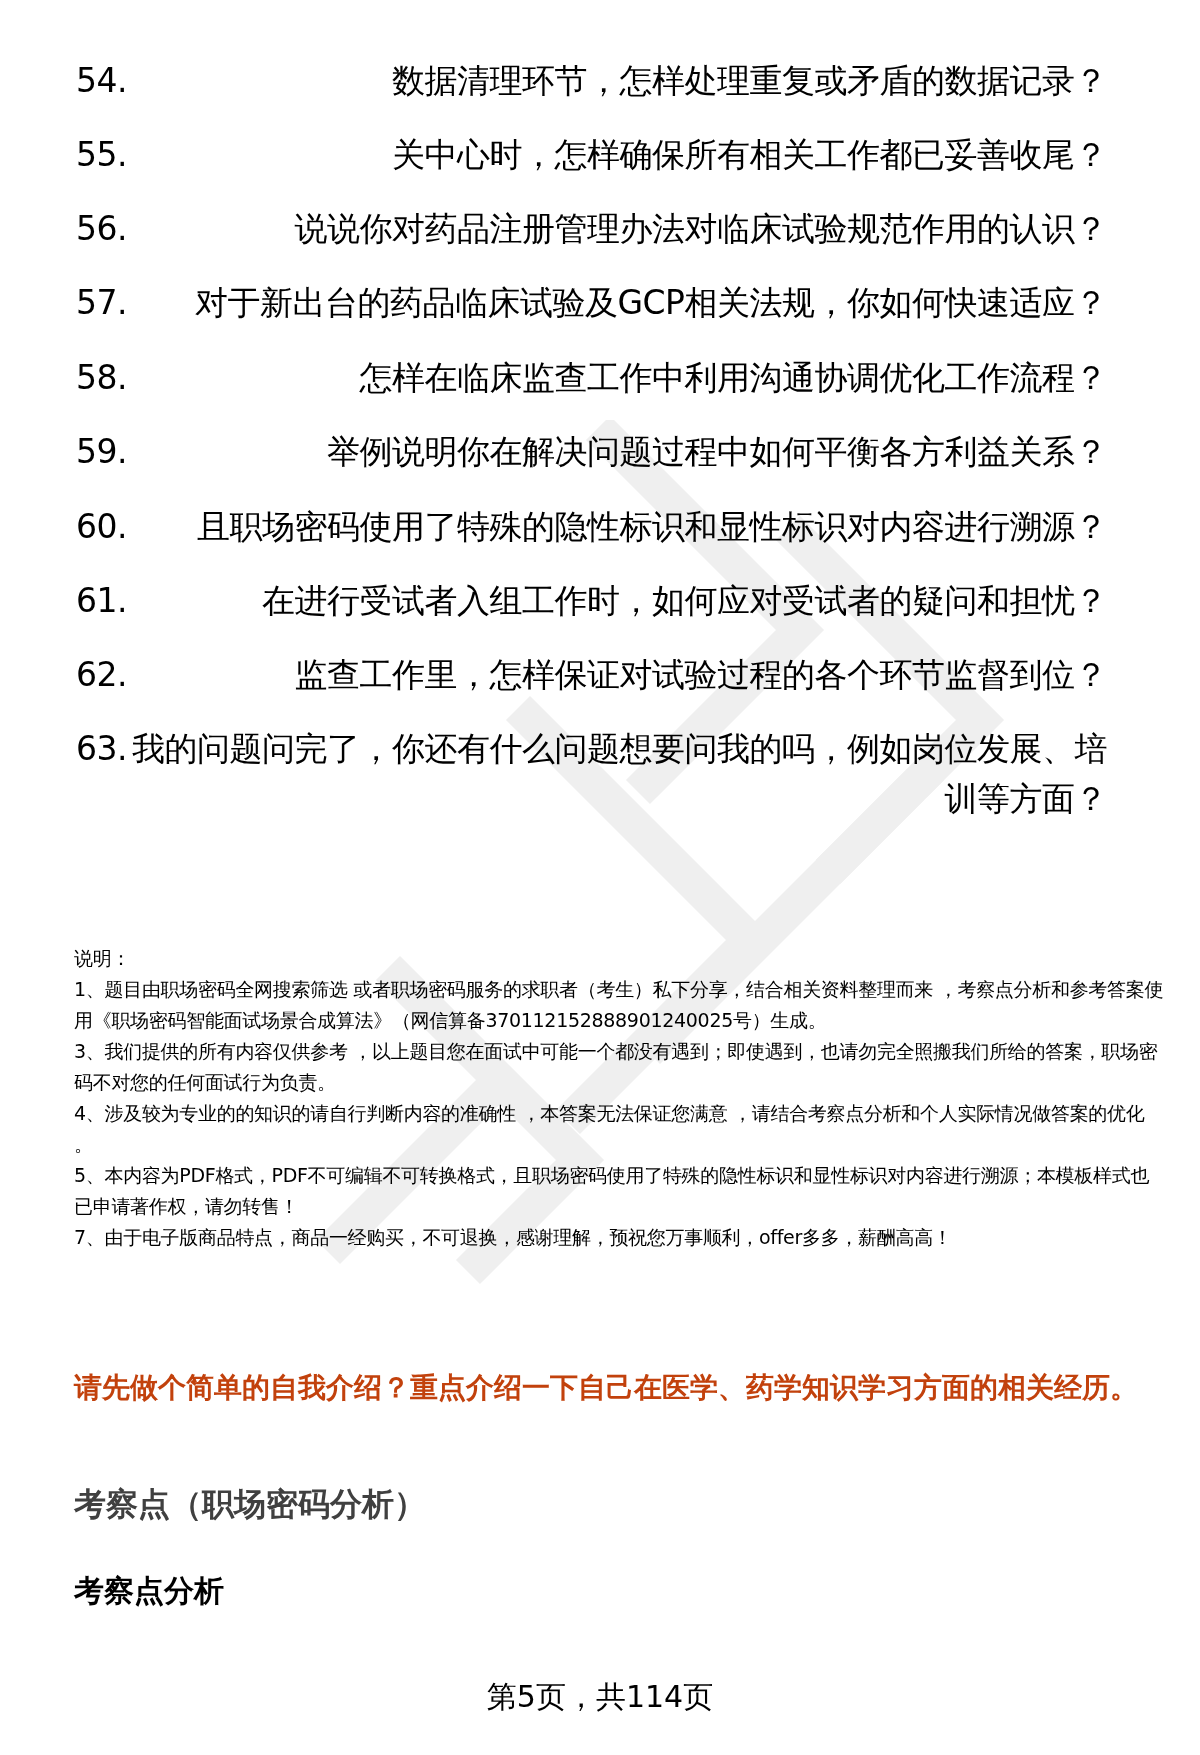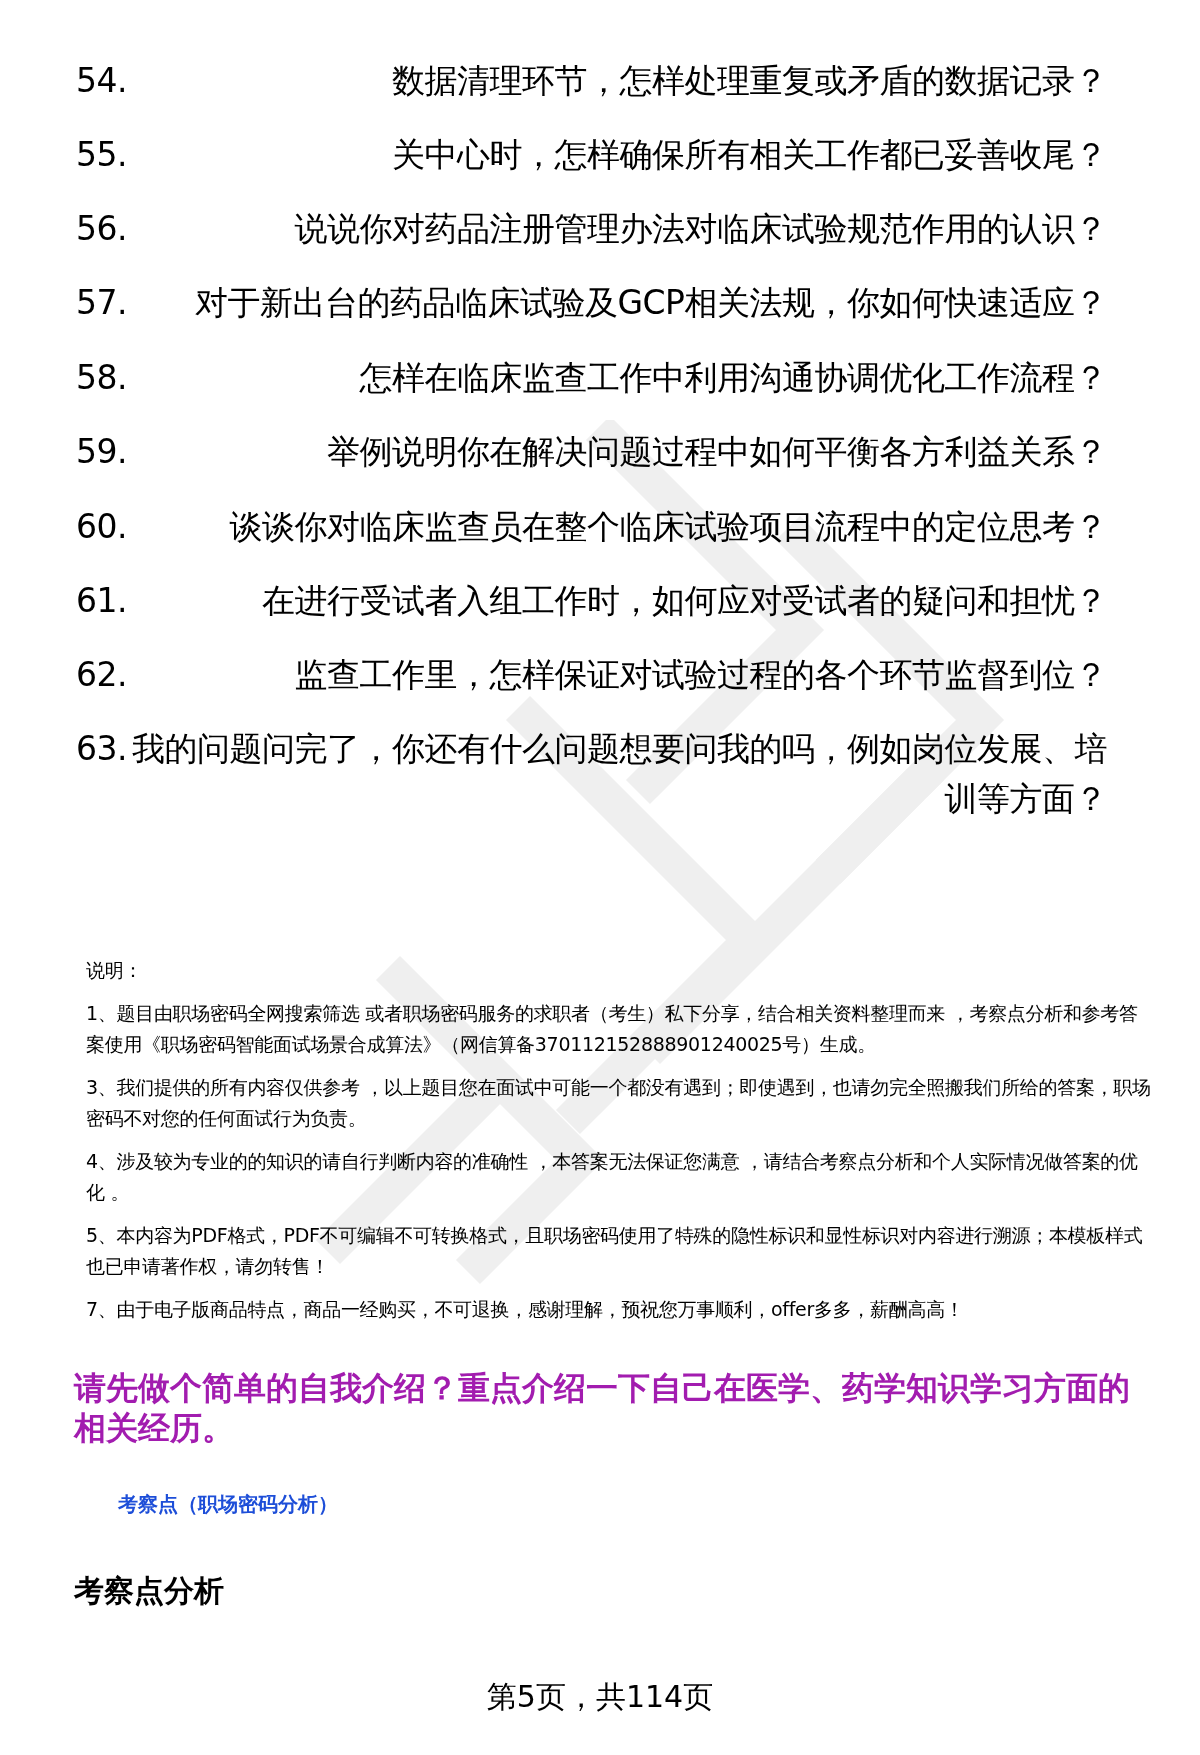--- a/index.html
+++ b/index.html
@@ -52,40 +52,39 @@
     }
     .notes {
       position: absolute;
       left: 74px;
       top: 943px;
       width: 1090px;
       font-size: 19px;
       line-height: 31px;
       letter-spacing: -0.3px;
     }
-    .notes p { margin: 12px; }
+    .notes p { margin: 0; }
     .red-q {
       position: absolute;
       left: 74px;
       top: 1368px;
       width: 1080px;
-      font-size: 32px;
+      font-size: 28px;
       line-height: 40px;
       font-weight: bold;
-      color: #a21caf;
+      color: #c2410c;
     }
     .red-sub {
       position: absolute;
       left: 74px;
       top: 1484px;
-      font-size: 20px;
+      font-size: 32px;
       line-height: 40px;
       font-weight: bold;
-      color: #1d4ed8;
-      margin-left: 44px;
+      color: #404040;
     }
     .analysis-title {
       position: absolute;
       left: 74px;
       top: 1573px;
       font-size: 30px;
       line-height: 40px;
       font-weight: bold;
       color: #000000;
       font-family: Liberation Mono, monospace;
@@ -138,21 +137,21 @@
     <div class="q-item" style="top:297px">
       <span class="q-num">58.</span>
       <span class="q-text">怎样在临床监查工作中利用沟通协调优化工作流程？</span>
     </div>
     <div class="q-item" style="top:371px">
       <span class="q-num">59.</span>
       <span class="q-text">举例说明你在解决问题过程中如何平衡各方利益关系？</span>
     </div>
     <div class="q-item" style="top:446px">
       <span class="q-num">60.</span>
-      <span class="q-text">谈谈你对临床监查员在整个临床试验项目流程中的定位思考？</span>
+      <span class="q-text">且职场密码使用了特殊的隐性标识和显性标识对内容进行溯源？</span>
     </div>
     <div class="q-item" style="top:520px">
       <span class="q-num">61.</span>
       <span class="q-text">在进行受试者入组工作时，如何应对受试者的疑问和担忧？</span>
     </div>
     <div class="q-item" style="top:594px">
       <span class="q-num">62.</span>
       <span class="q-text">监查工作里，怎样保证对试验过程的各个环节监督到位？</span>
     </div>
     <div class="q-item" style="top:668px">

